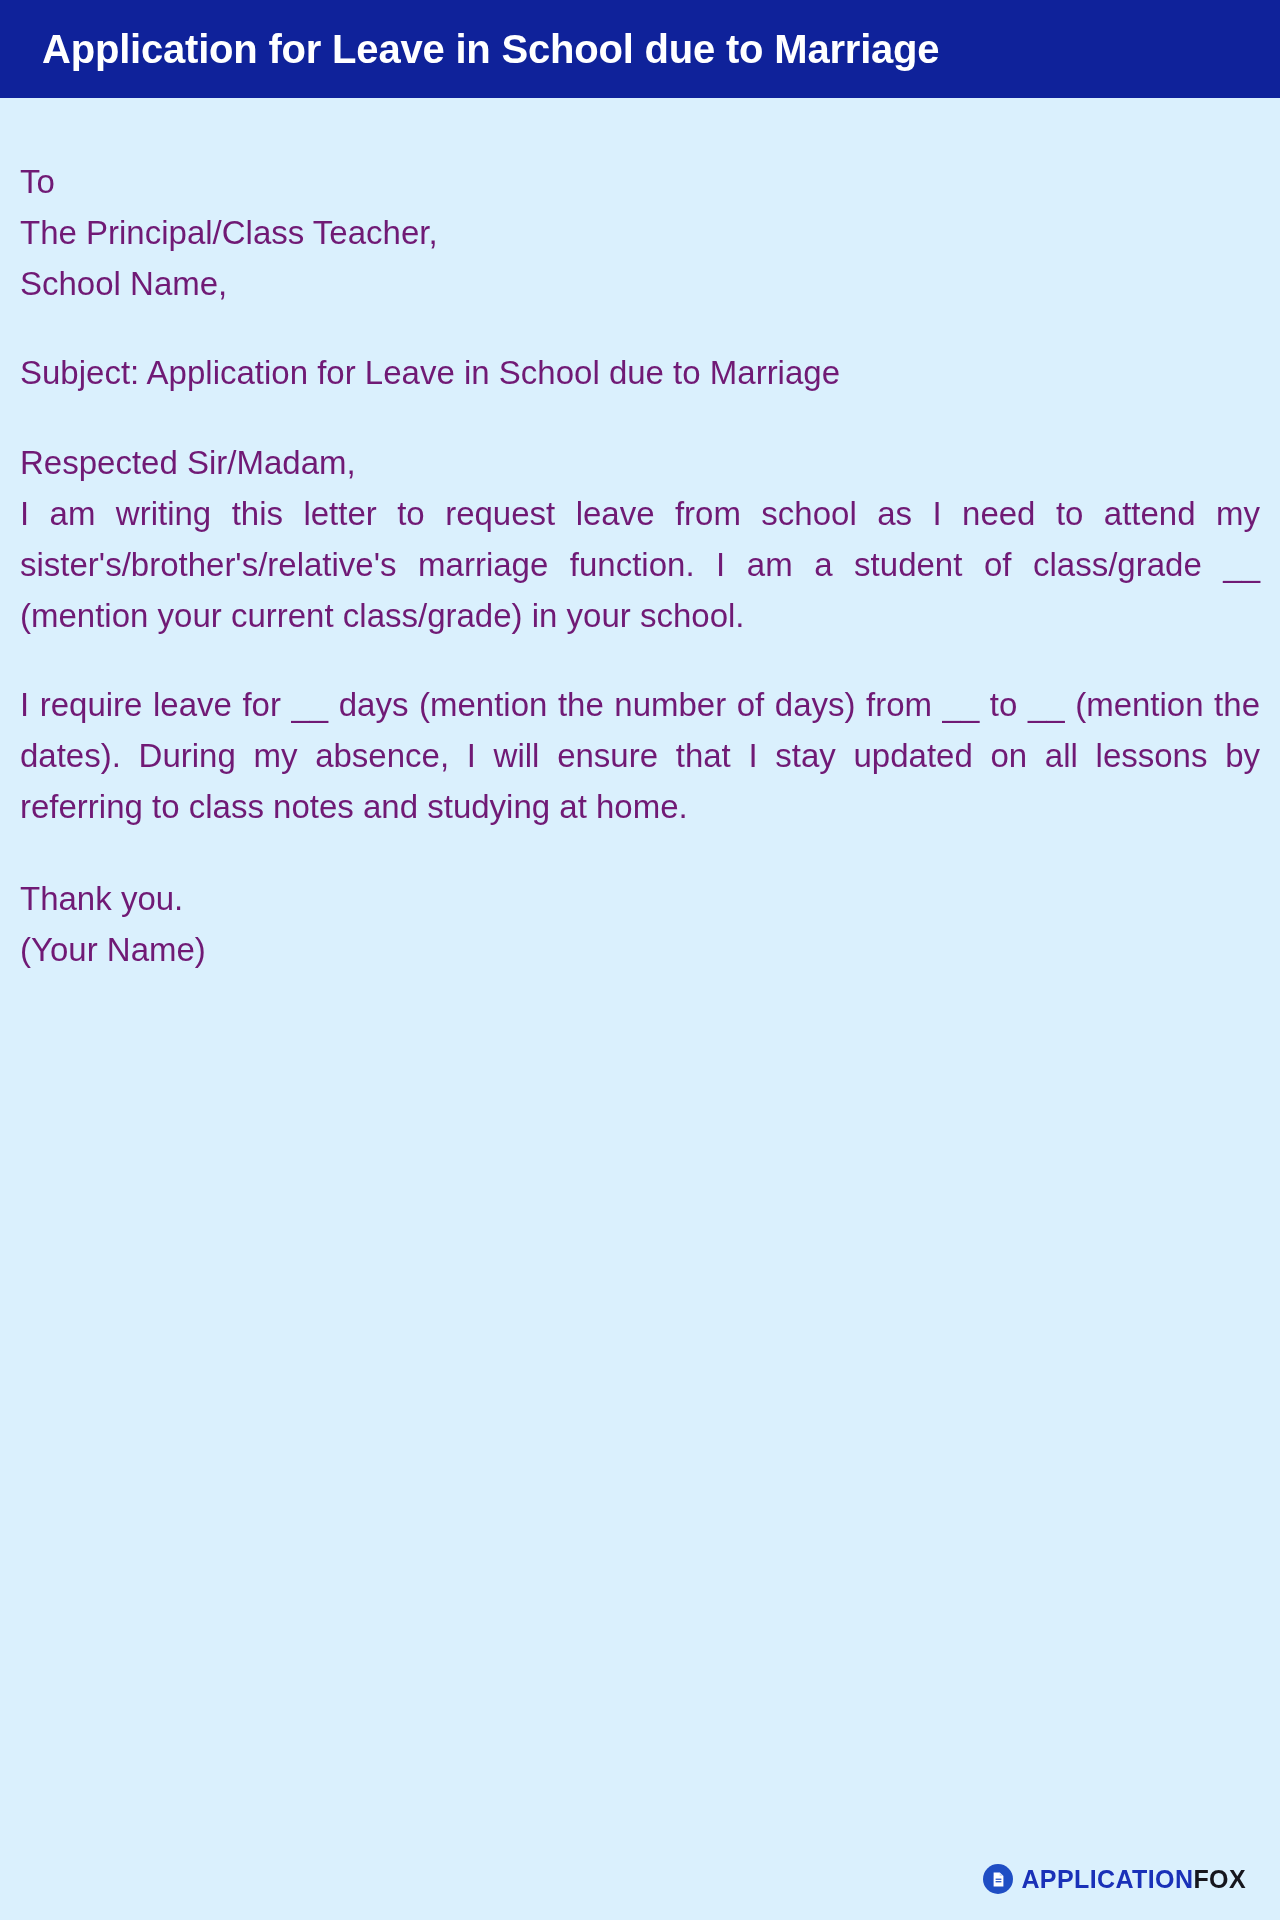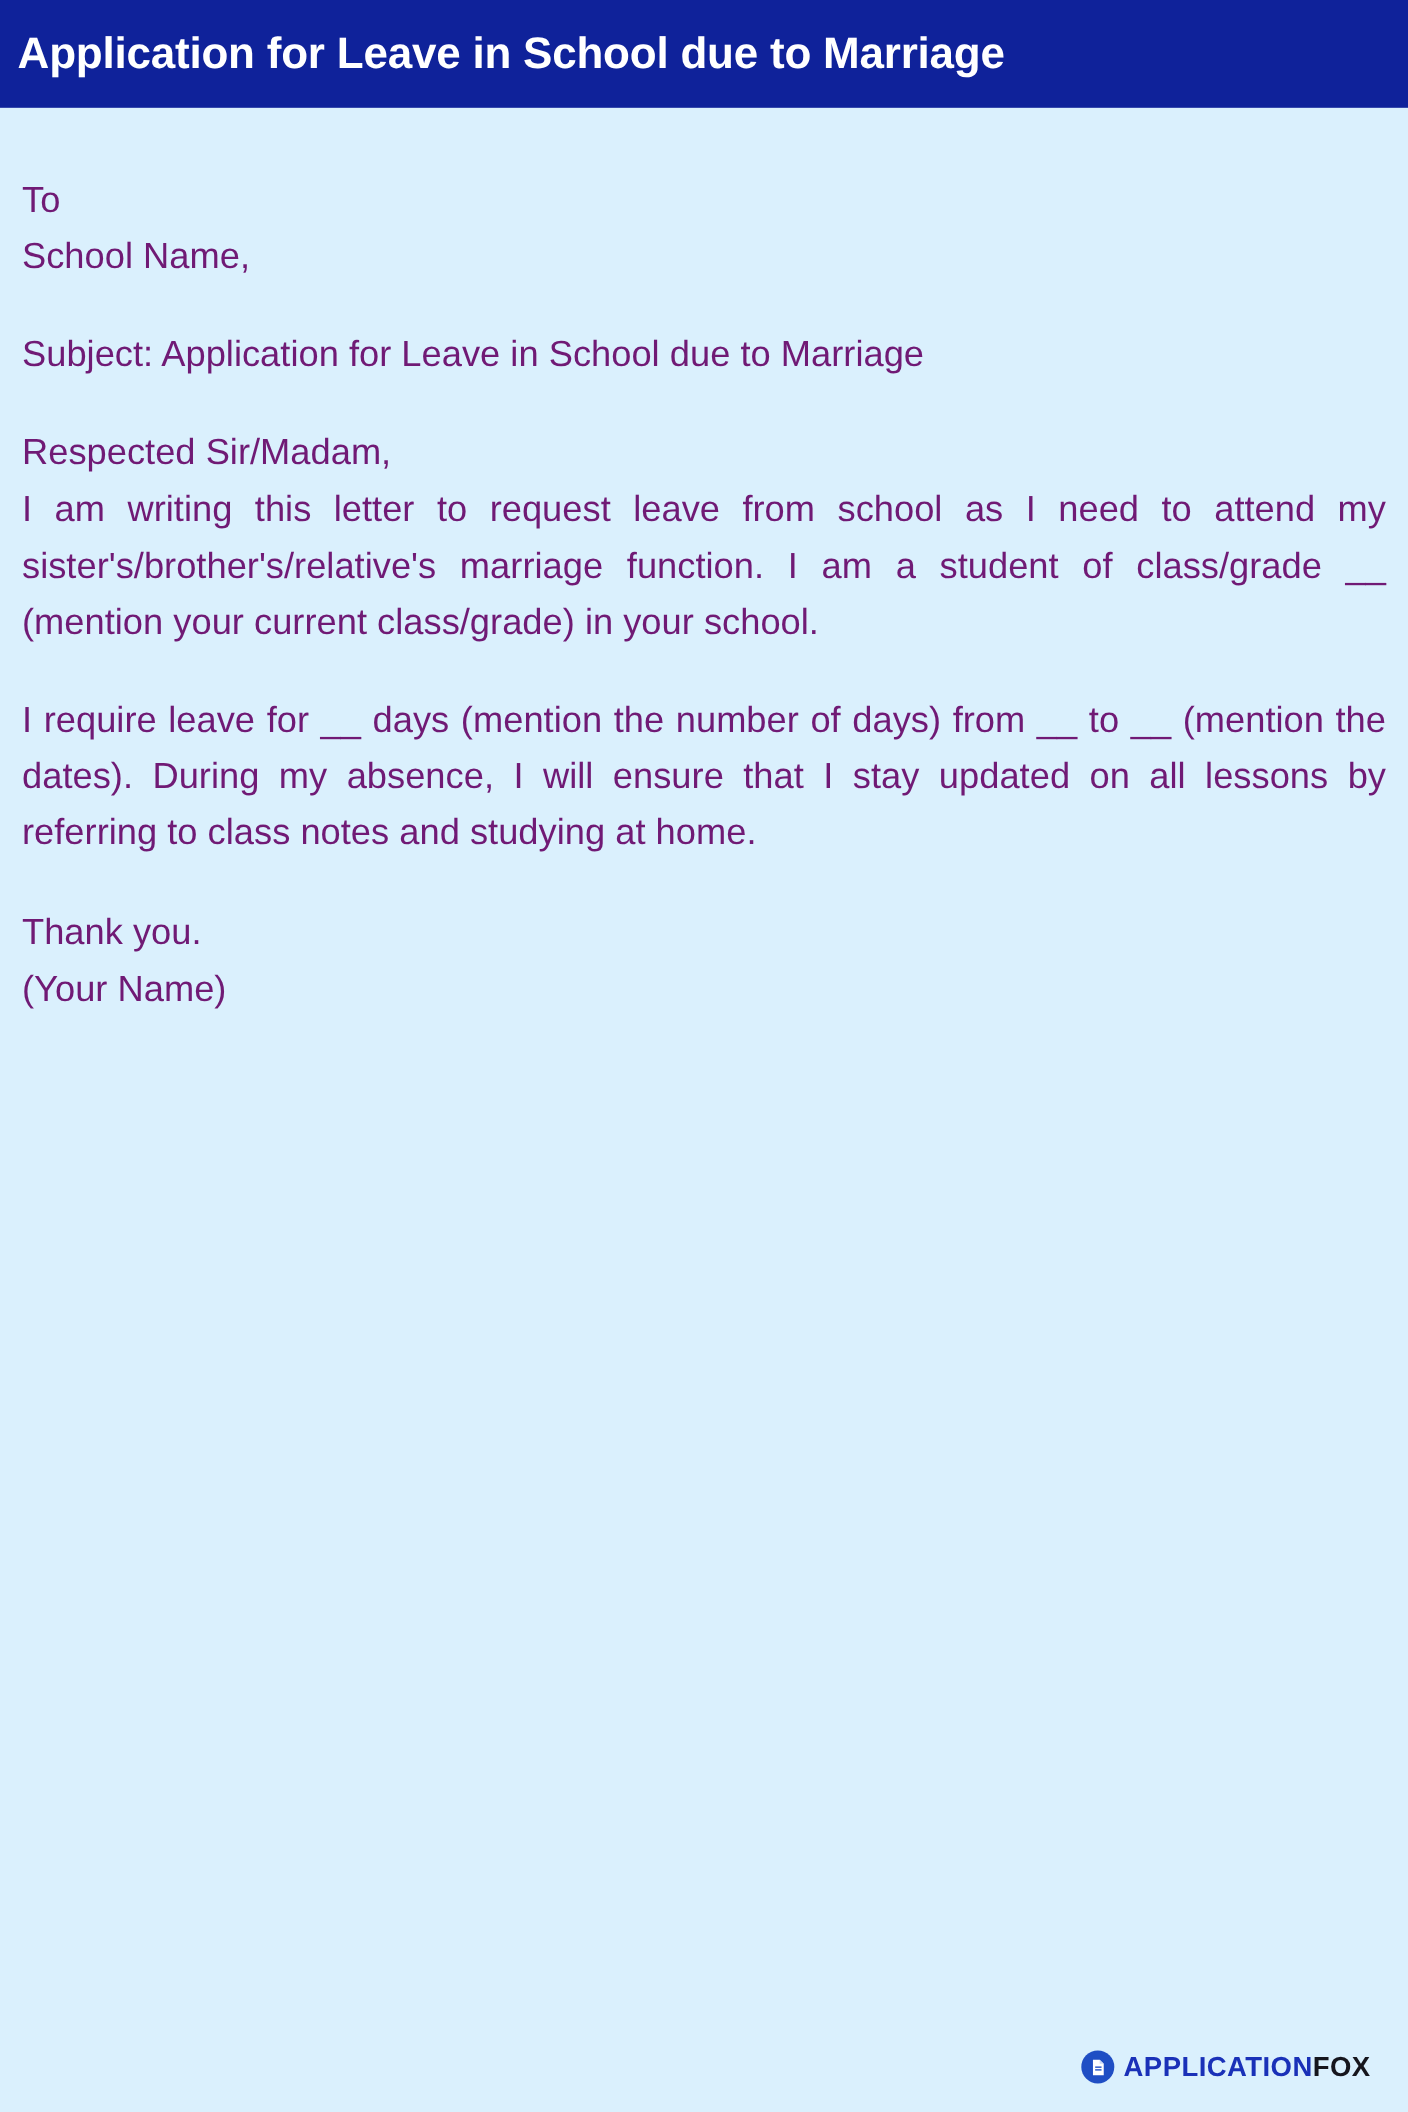--- a/index.html
+++ b/index.html
@@ -25,21 +25,21 @@
   }
 
   
   .header-bar {
     width: 100%;
     height: 98px;
     background: #0f229a;
     display: flex;
     align-items: center;
     box-sizing: border-box;
-    padding: 0 16px;
+    padding: 0 42px;
     flex: 0 0 auto;
   }
   .header-title {
     color: #ffffff;
     font-size: 40px;
     font-weight: bold;
     line-height: 1.1;
     letter-spacing: -0.2px;
     white-space: nowrap;
   }
@@ -113,20 +113,21 @@
 <div class="page">
 
   <div class="header-bar">
     <div class="header-title">Application for Leave in School due to Marriage</div>
   </div>
 
   <div class="letter">
 
     <div class="block">
       <div class="line">To</div>
+      <div class="line">The Principal/Class Teacher,</div>
       <div class="line">School Name,</div>
     </div>
 
     <div class="block">
       <div class="line">Subject: Application for Leave in School due to Marriage</div>
     </div>
 
     <div class="block">
       <div class="line">Respected Sir/Madam,</div>
       <p class="para">I am writing this letter to request leave from school as I need to attend my sister's/brother's/relative's marriage function. I am a student of class/grade __ (mention your current class/grade) in your school.</p>

